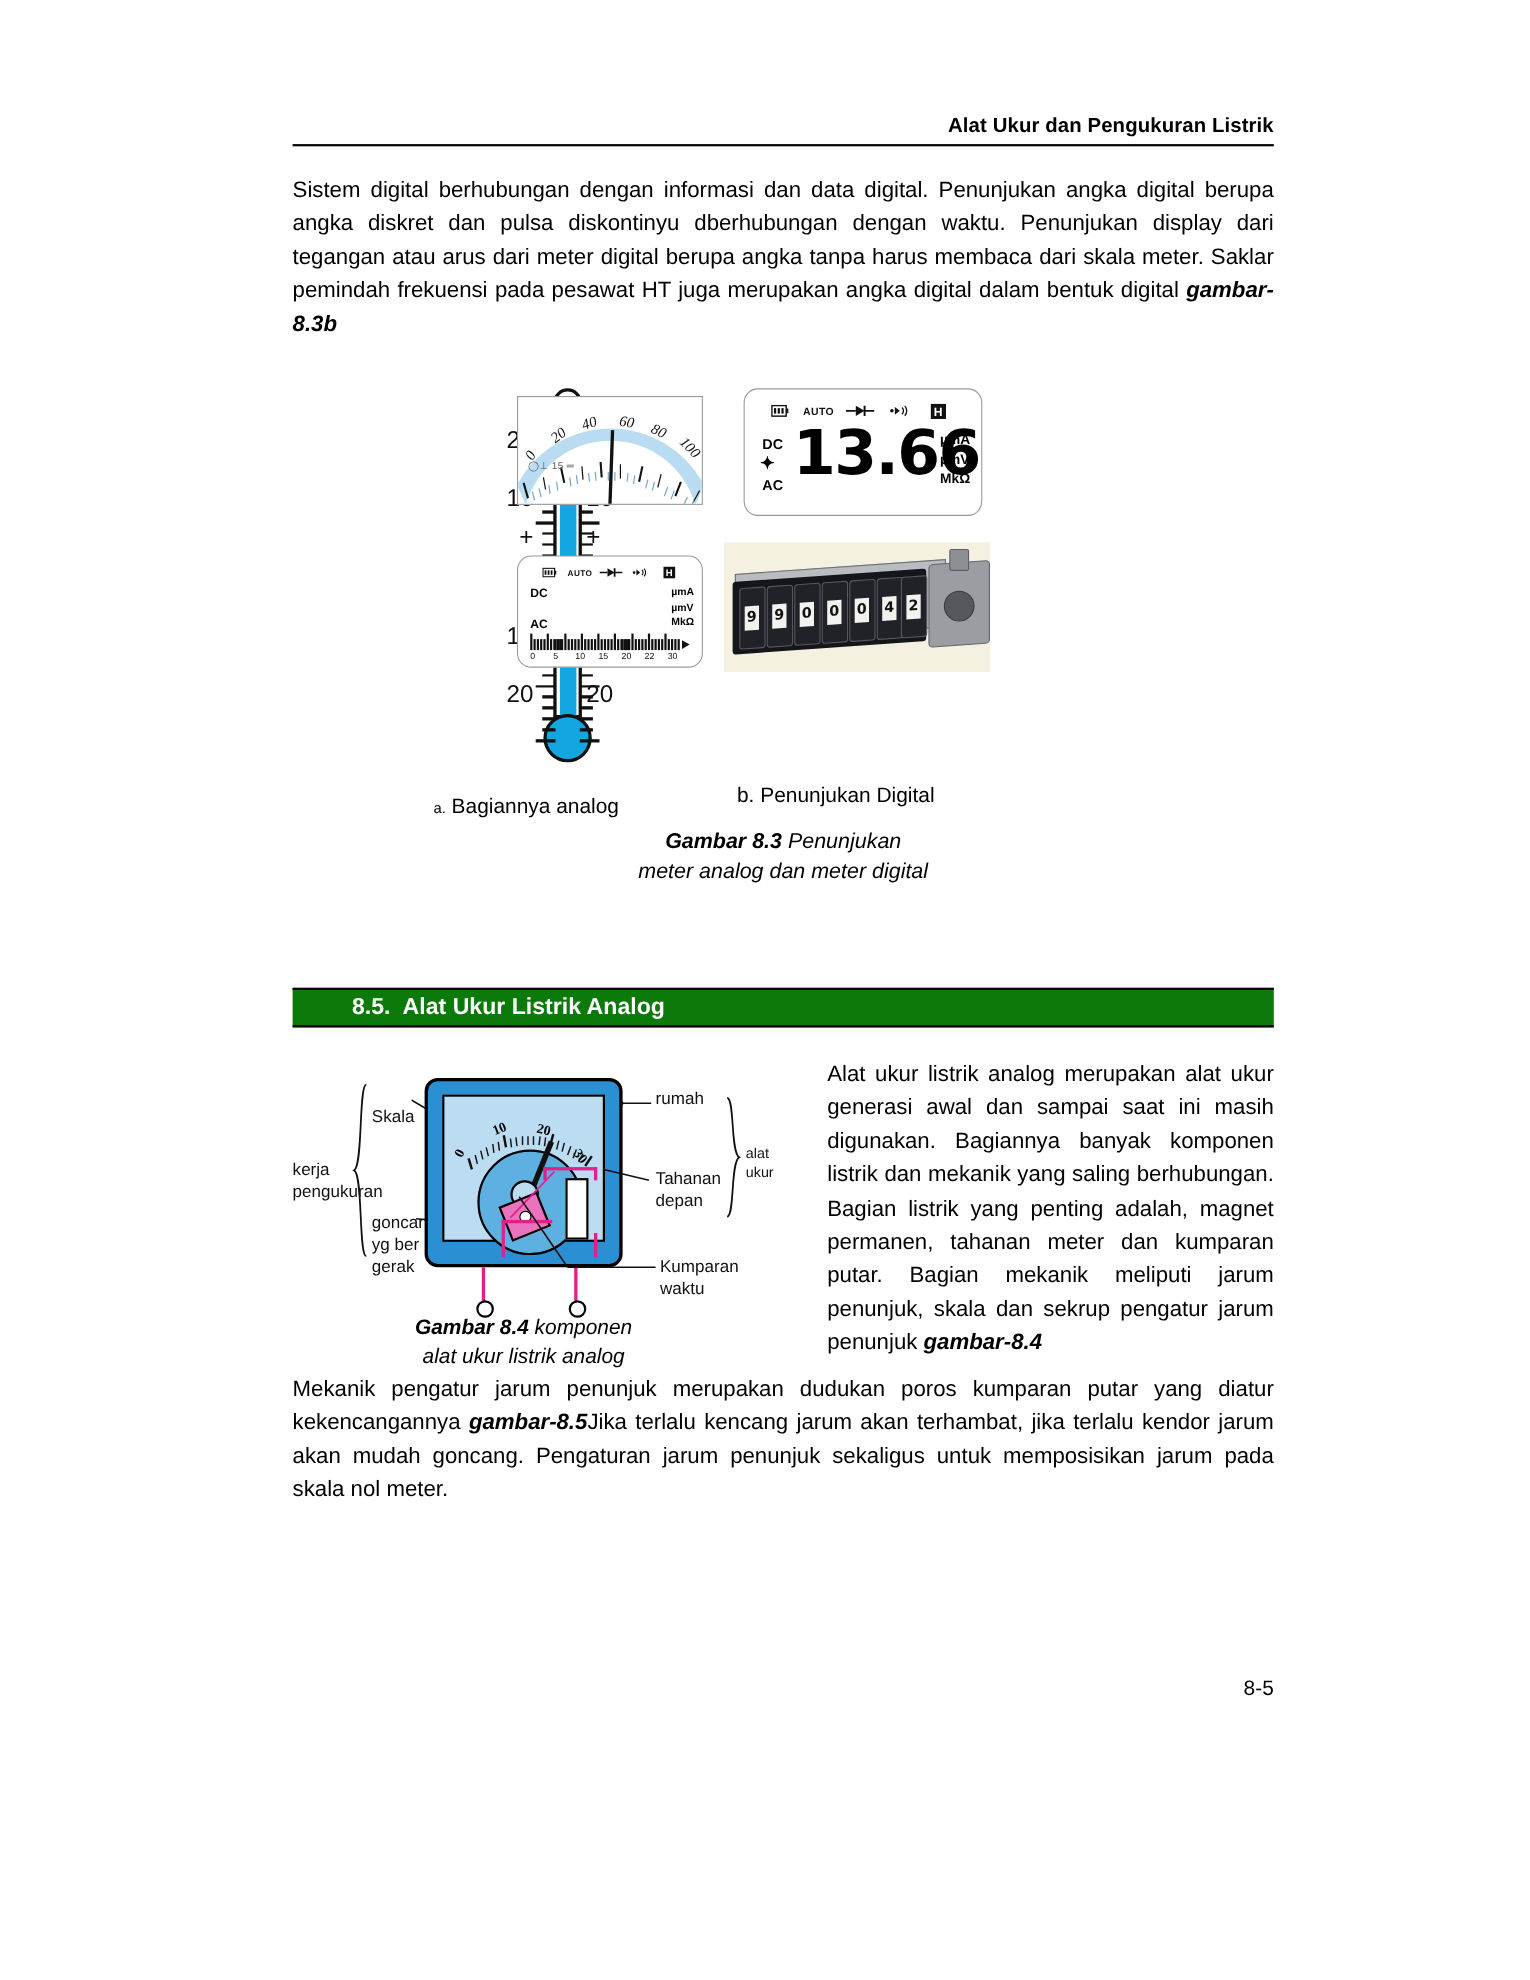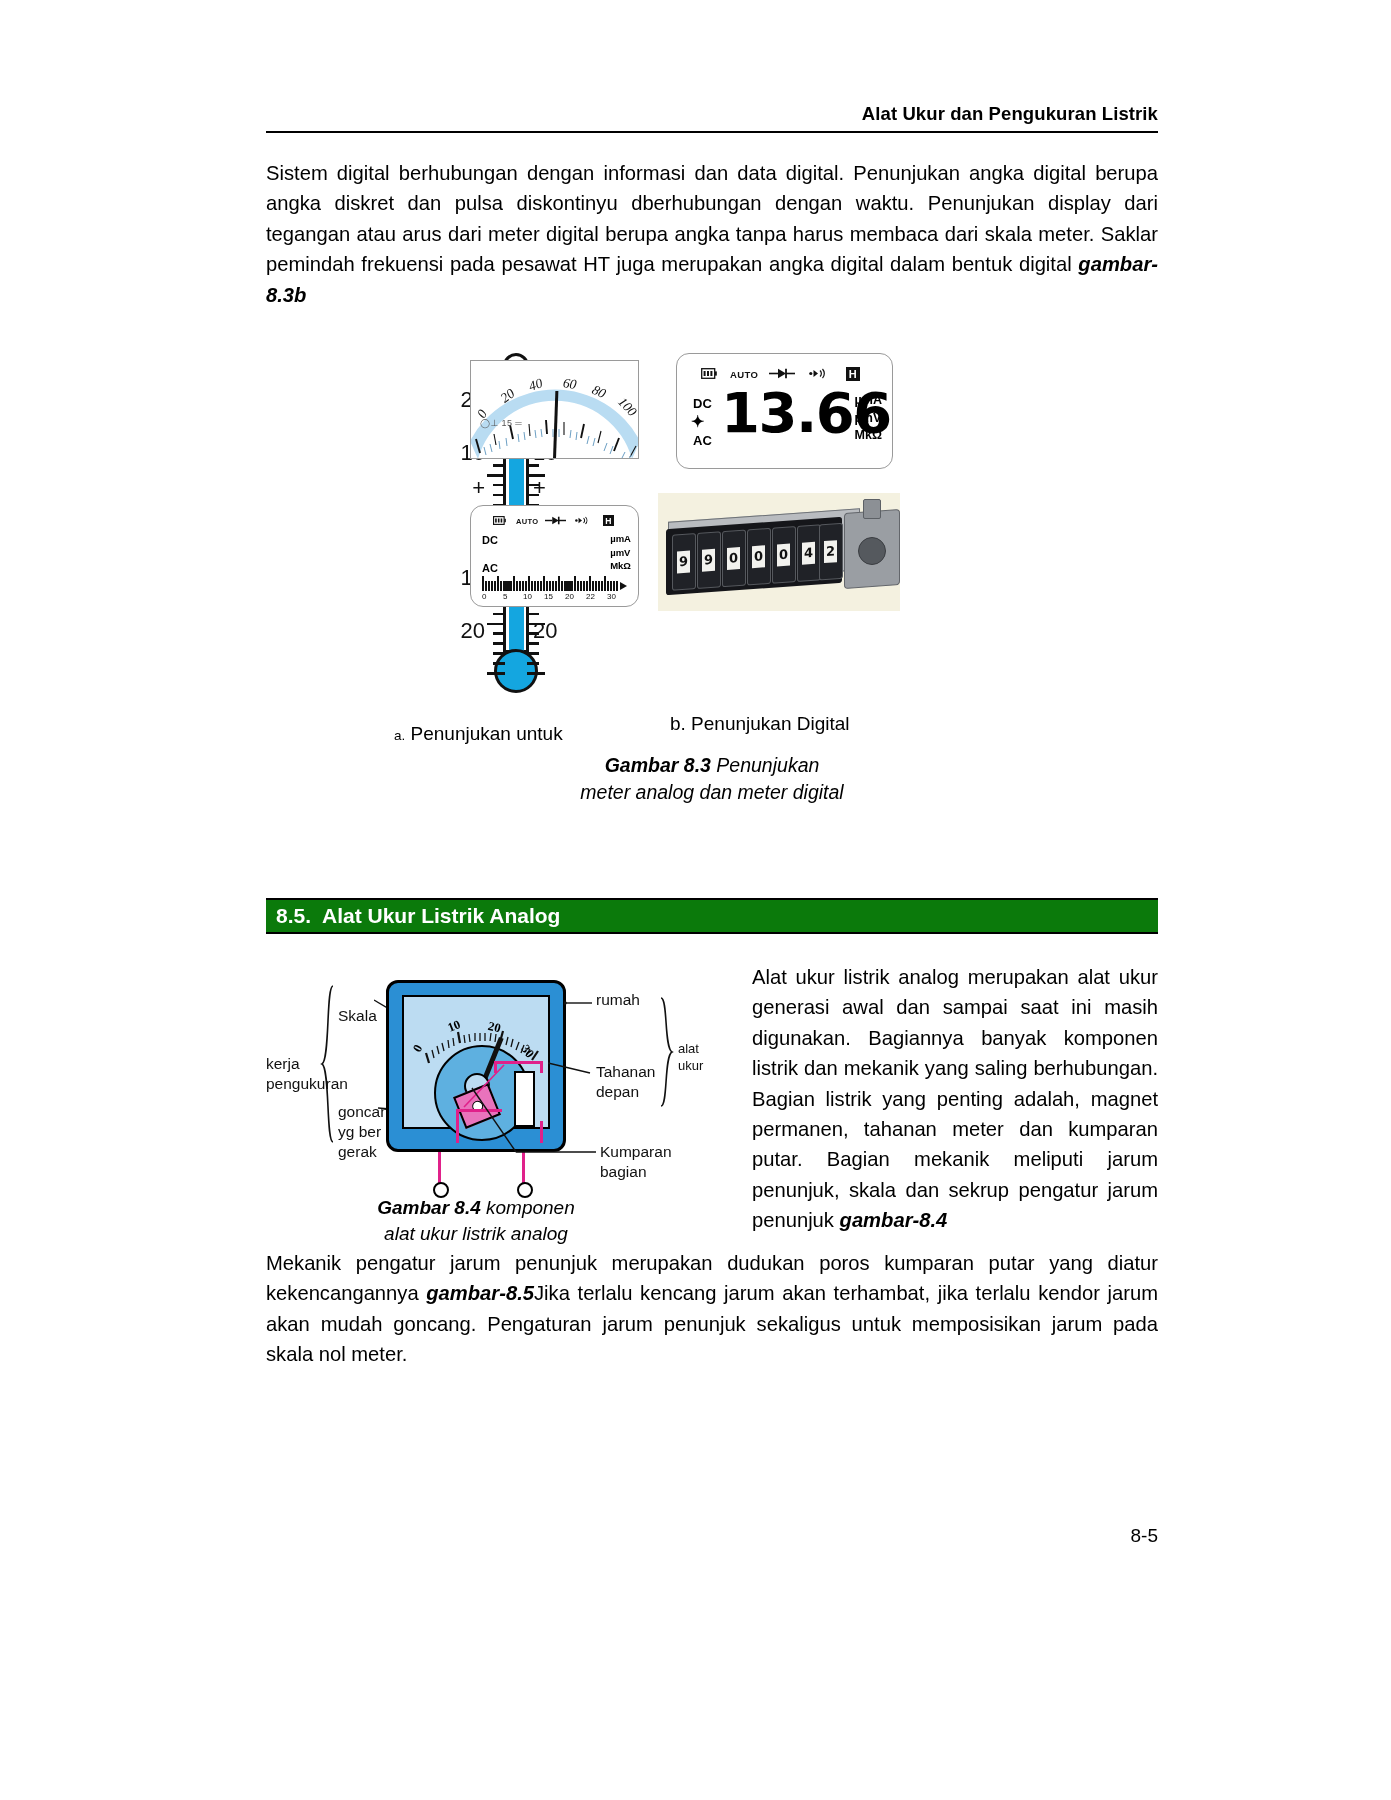--- a/index.html
+++ b/index.html
@@ -85,21 +85,21 @@
 
   .subcap{position:absolute;font-size:19px;}
   .subcap .letter{font-size:13.5px;}
   .fig-cap{position:absolute;left:266px;top:752px;width:892px;text-align:center;
            font-size:19.5px;line-height:27px;font-style:italic;}
   .fig-cap b{font-style:italic;font-weight:bold;}
 
   
   .greenbar{position:absolute;left:266px;top:898px;width:892px;height:36px;background:#0b7a0b;
             border-top:2.6px solid #000;border-bottom:2.6px solid #000;box-sizing:border-box;}
-  .greenbar span{color:#fff;font-weight:bold;font-size:21px;line-height:31px;display:inline-block;}
+  .greenbar span{color:#fff;font-weight:bold;font-size:21px;line-height:31px;display:inline-block;margin-left:44px;}
   .gb-num{position:absolute;left:10px;}
   .gb-txt{position:absolute;left:56px;}
 
   
   .fig84{position:absolute;left:266px;top:962px;width:420px;height:240px;}
   .meter-box{position:absolute;left:120px;top:18px;width:180px;height:172px;background:#2b8fd4;
              border:3px solid #000;border-radius:12px;box-sizing:border-box;}
   .meter-face{position:absolute;left:13px;top:12px;right:13px;bottom:20px;background:#bcdcf2;
               border:2.4px solid #000;box-sizing:border-box;}
   .m-dial{position:absolute;left:30px;top:48px;width:96px;height:96px;border-radius:50%;
@@ -451,21 +451,21 @@
             <b>2</b>
           </div>
       </div>
       <div class="ctr-right"></div>
       <div class="ctr-knob"></div>
       <div class="ctr-dot"></div>
     </div>
 
     <div class="subcap" style="left:128px;top:378px">
       <span class="letter">a.</span>
-      <span>Penunjukan untuk</span>
+      <span>Bagiannya analog</span>
     </div>
     <div class="subcap" style="left:404px;top:368px">b. Penunjukan Digital</div>
   </div>
 
   <div class="fig-cap">
     <div><b>Gambar 8.3</b><span> Penunjukan</span></div>
     <div>meter analog dan meter digital</div>
   </div>
 
   <div class="greenbar">
@@ -561,21 +561,21 @@
       <line x1="0" y1="1" x2="42" y2="11" stroke="#111" stroke-width="1.4"></line>
     </svg>
     <div class="lbl" style="left:330px;top:100px">Tahanan</div>
     <div class="lbl" style="left:330px;top:120px">depan</div>
 
     <svg style="position:absolute;left:204px;top:124px;width:128px;height:72px" viewBox="0 0 128 72">
       <line x1="2" y1="2" x2="46" y2="66" stroke="#111" stroke-width="1.4"></line>
       <line x1="46" y1="66" x2="126" y2="66" stroke="#111" stroke-width="1.4"></line>
     </svg>
     <div class="lbl" style="left:334px;top:180px">Kumparan</div>
-    <div class="lbl" style="left:334px;top:200px">bagian</div>
+    <div class="lbl" style="left:334px;top:200px">waktu</div>
 
     <svg style="position:absolute;left:392px;top:34px;width:16px;height:112px" viewBox="0 0 16 112">
       <path d="M3,2 C10,2 6,52 14,56 C6,60 10,110 3,110" fill="none" stroke="#111" stroke-width="1.6"></path>
     </svg>
     <div class="lbl sm" style="left:412px;top:78px">alat</div>
     <div class="lbl sm" style="left:412px;top:95px">ukur</div>
   </div>
 
   <div class="cap84">
     <div><b>Gambar 8.4</b><span> komponen</span></div>

